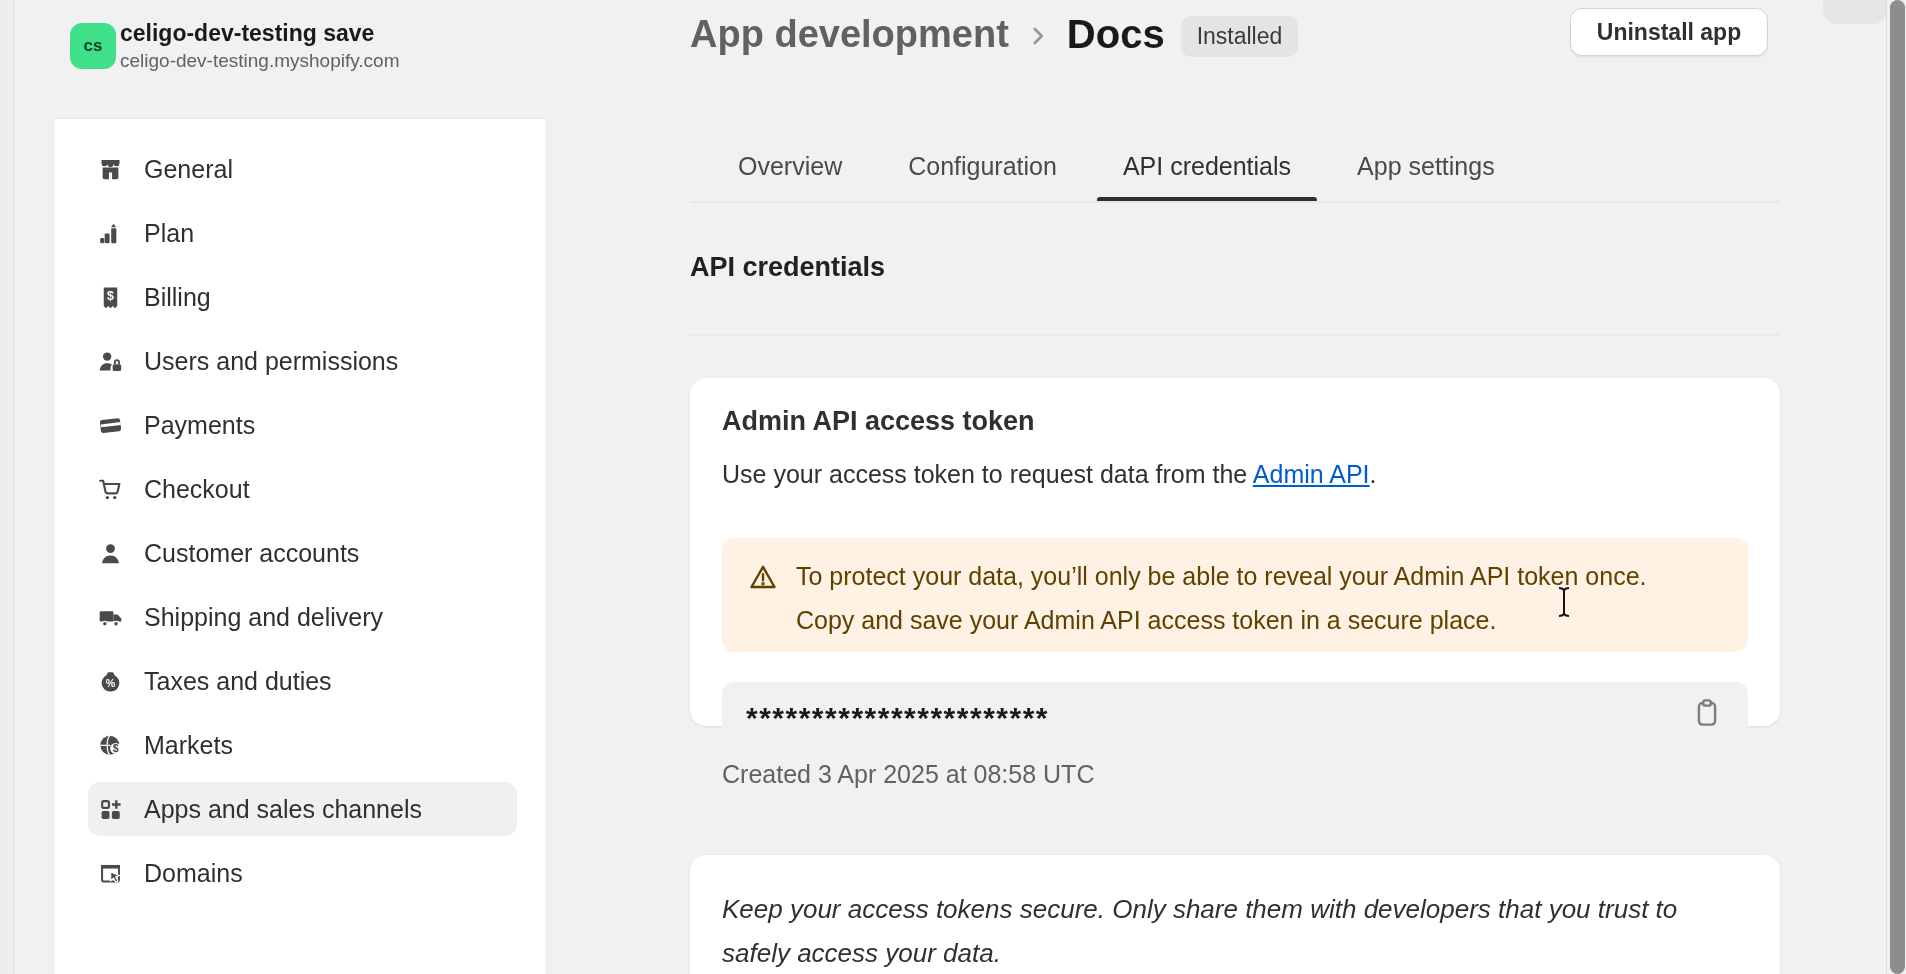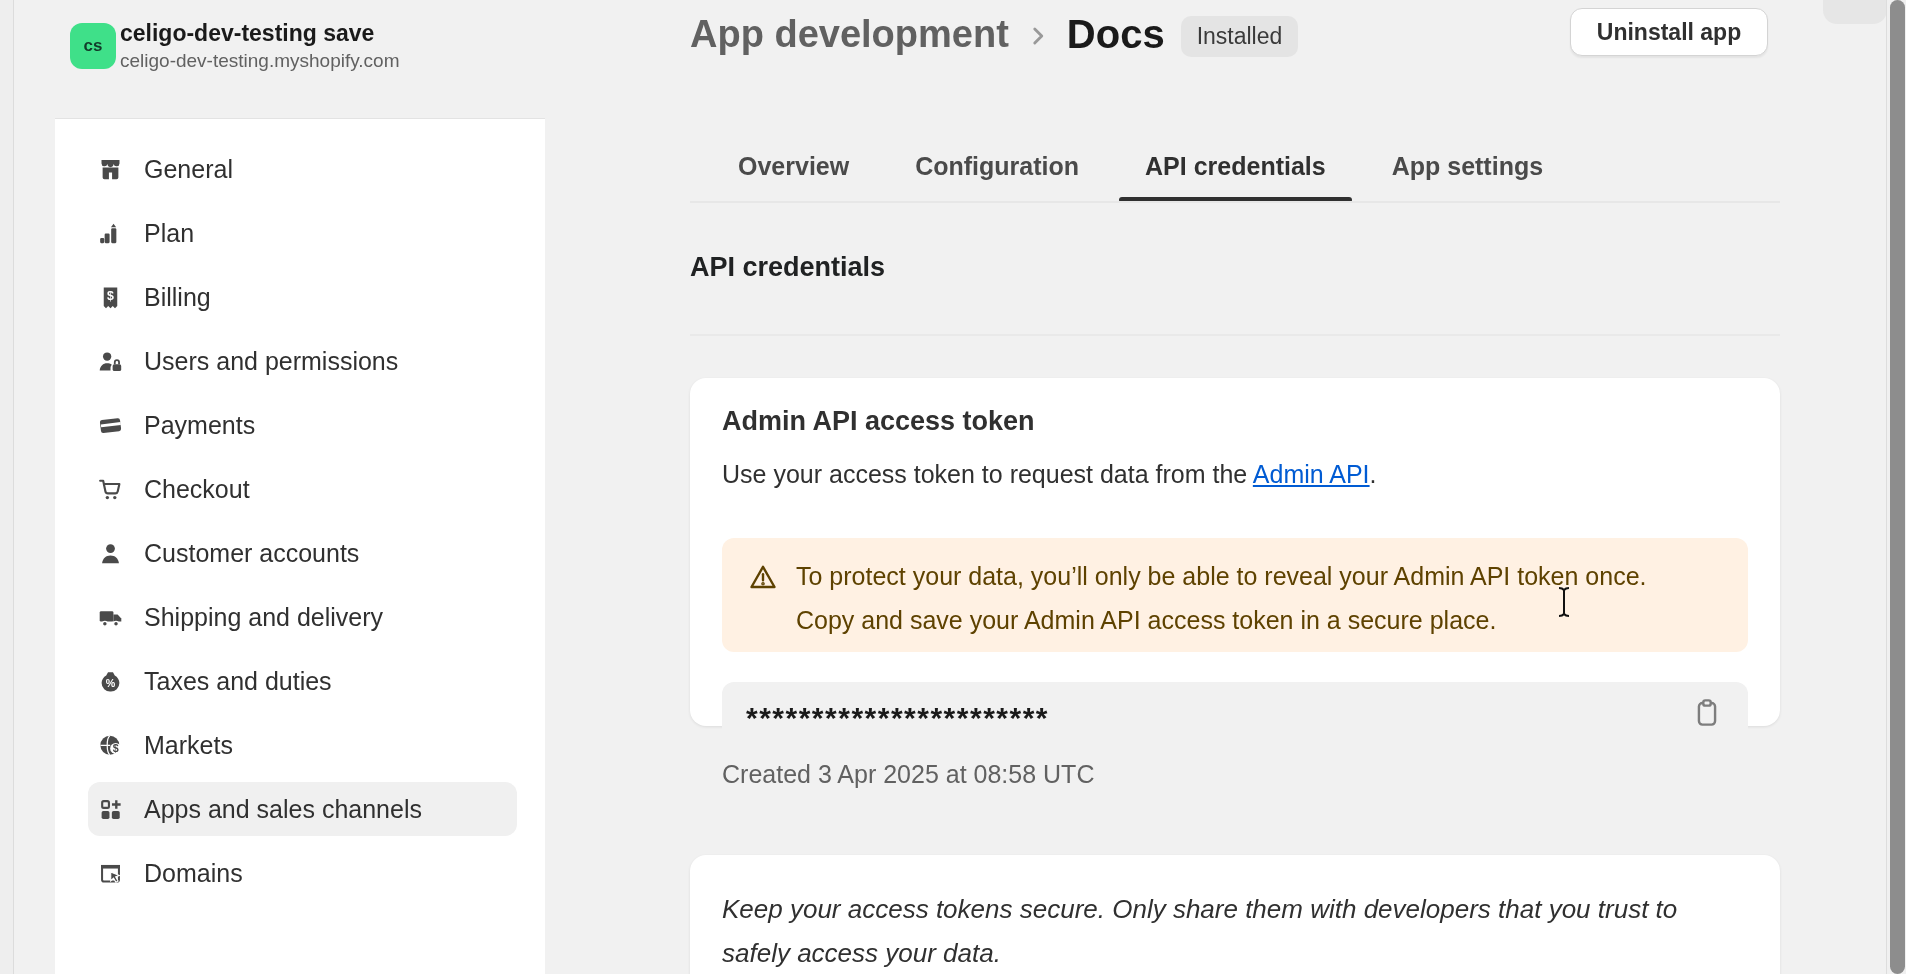--- a/index.html
+++ b/index.html
@@ -46,21 +46,21 @@
 
   .uninstall-btn { position:absolute; left:925px; top:8px; width:198px; height:48px;
     background:#fff; border:1px solid #d4d4d4; border-radius:12px;
     font-family:inherit; font-size:23px; font-weight:600; color:#303030;
     box-shadow:0 2px 2px rgba(0,0,0,.06); cursor:pointer; }
   .partial-close { position:absolute; left:1178px; top:-20px; width:64px; height:44px;
     background:#e6e6e6; border-radius:14px; cursor:pointer; }
 
   .tabs { position:absolute; left:67px; top:130px; height:72px; display:flex; gap:14px; }
   .tab { position:relative; padding:0 26px; display:flex; align-items:center;
-    font-size:25px; font-weight:700; color:#4a4a4a; cursor:pointer;text-align:center; }
+    font-size:25px; font-weight:400; color:#4a4a4a; cursor:pointer;text-align:center; }
   .tab.active { color:#303030; }
   .tab.active::after { content:""; position:absolute; left:0; right:0; bottom:-1px;
     height:6px; border-radius:3px; background:#303030; }
   .tabs-divider { position:absolute; left:45px; top:201px; width:1090px; height:2px; background:#e7e7e7; }
 
   .section-title { position:absolute; left:45px; top:252px; font-size:27px; font-weight:700; color:#202223; }
   .section-divider { position:absolute; left:45px; top:334px; width:1090px; height:2px; background:#e9e9e9; }
 
   .card { position:absolute; left:45px; width:1090px; background:#fff; border-radius:16px;
     box-shadow:0 1px 3px rgba(0,0,0,.09); }

